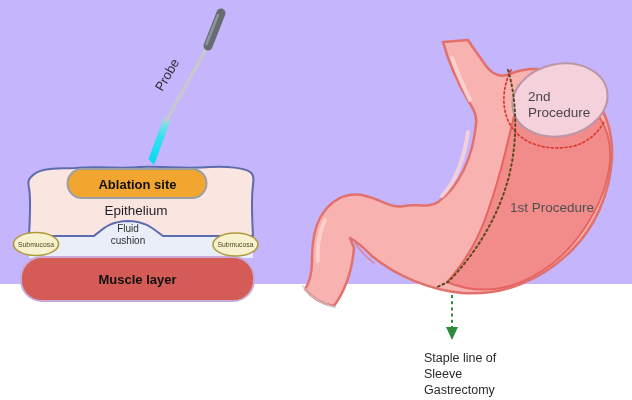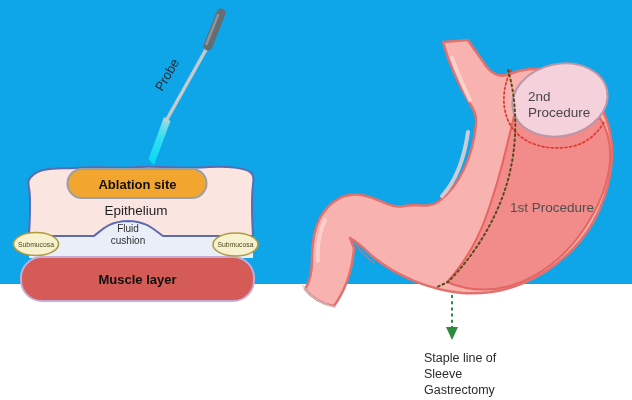--- a/index.html
+++ b/index.html
@@ -1,17 +1,17 @@
 <!DOCTYPE html>
 <html><head>
 <meta charset="utf-8">
 <style>
   html,body{margin:0;padding:0;background:#ffffff;}
   body{width:632px;height:400px;overflow:hidden;font-family:"Liberation Sans", sans-serif;}
-  .stage{position:relative;width:632px;height:284px;background:#0ea5e9;}
+  .stage{position:relative;width:632px;height:284px;background:#c4b5fd;}
   svg text{font-family:"Liberation Sans", sans-serif;}
 </style>
 </head>
 <body>
 
 <div class="stage">
 <svg width="632" height="400" viewBox="0 0 632 400">
   <defs>
     <linearGradient id="tipGrad" gradientUnits="userSpaceOnUse" x1="167" y1="116" x2="152" y2="164">
       <stop offset="0" stop-color="#a9dbe0"></stop>

